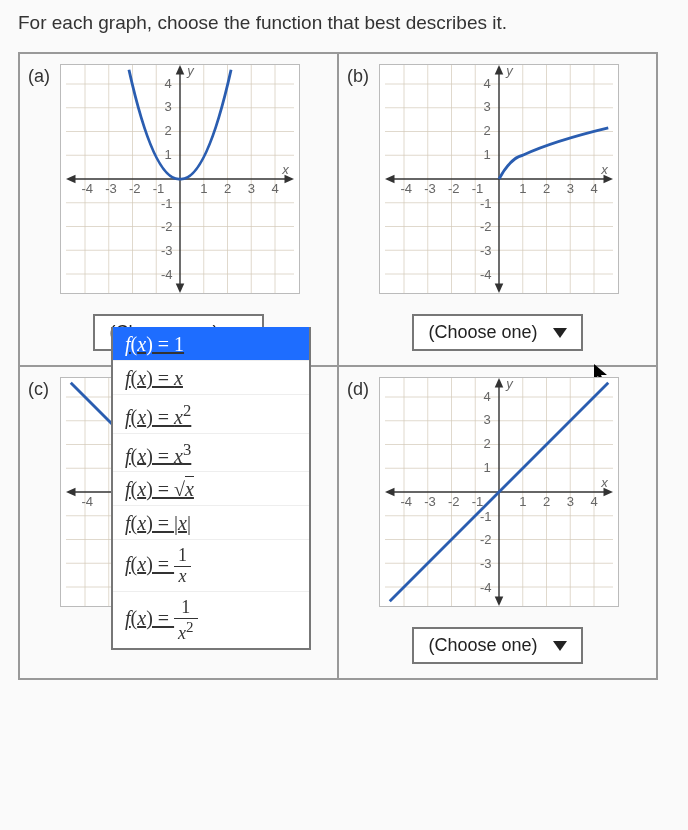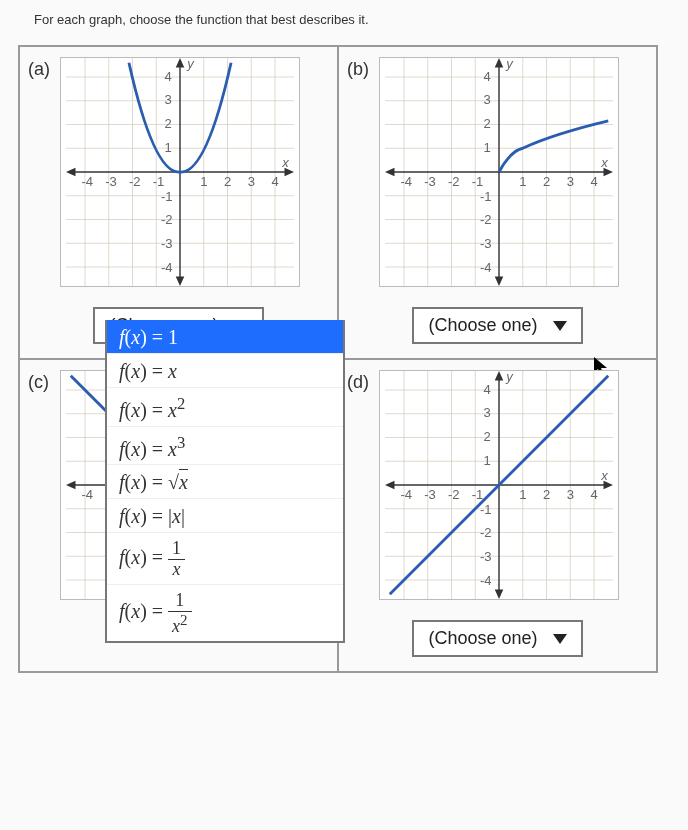--- a/index.html
+++ b/index.html
@@ -7,24 +7,23 @@
       font-family: Arial, sans-serif;
       background: #fafafa;
       width: 688px;
       height: 830px;
       overflow: hidden;
     }
     .container {
       padding: 12px 18px;
     }
     .question {
-      font-size: 13px;
+      font-size: 19px;
       color: #333;
       margin-bottom: 18px;
-      margin-left: 16px;
     }
     .grid {
       border: 2px solid #999;
       border-collapse: collapse;
       width: 640px;
     }
     .grid td {
       border: 2px solid #999;
       padding: 10px 8px 14px 8px;
       vertical-align: top;
@@ -66,32 +65,33 @@
       display: inline-block;
       width: 0; height: 0;
       border-left: 7px solid transparent;
       border-right: 7px solid transparent;
       border-top: 10px solid #222;
       margin-left: 10px;
       vertical-align: middle;
     }
     .dropdown {
       position: absolute;
-      left: 85px;
+      left: 91px;
       top: 46px;
-      width: 240px;
+      width: 200px;
       background: #fff;
       border: 2px solid #777;
       border-top: none;
       font-size: 20px;
       color: #333;
       font-style: italic;
       font-family: 'Times New Roman', serif;
       z-index: 10;
       font-style: normal;
+      text-decoration: underline;
     }
     .dropdown .option {
       padding: 6px 12px 4px 12px;
       border-bottom: 1px solid #eee;
       font-family: 'Times New Roman', serif;
     }
     .dropdown .option:last-child { border-bottom: none; }
     .dropdown .option.highlight {
       background: #1e6dff;
       color: #fff;

